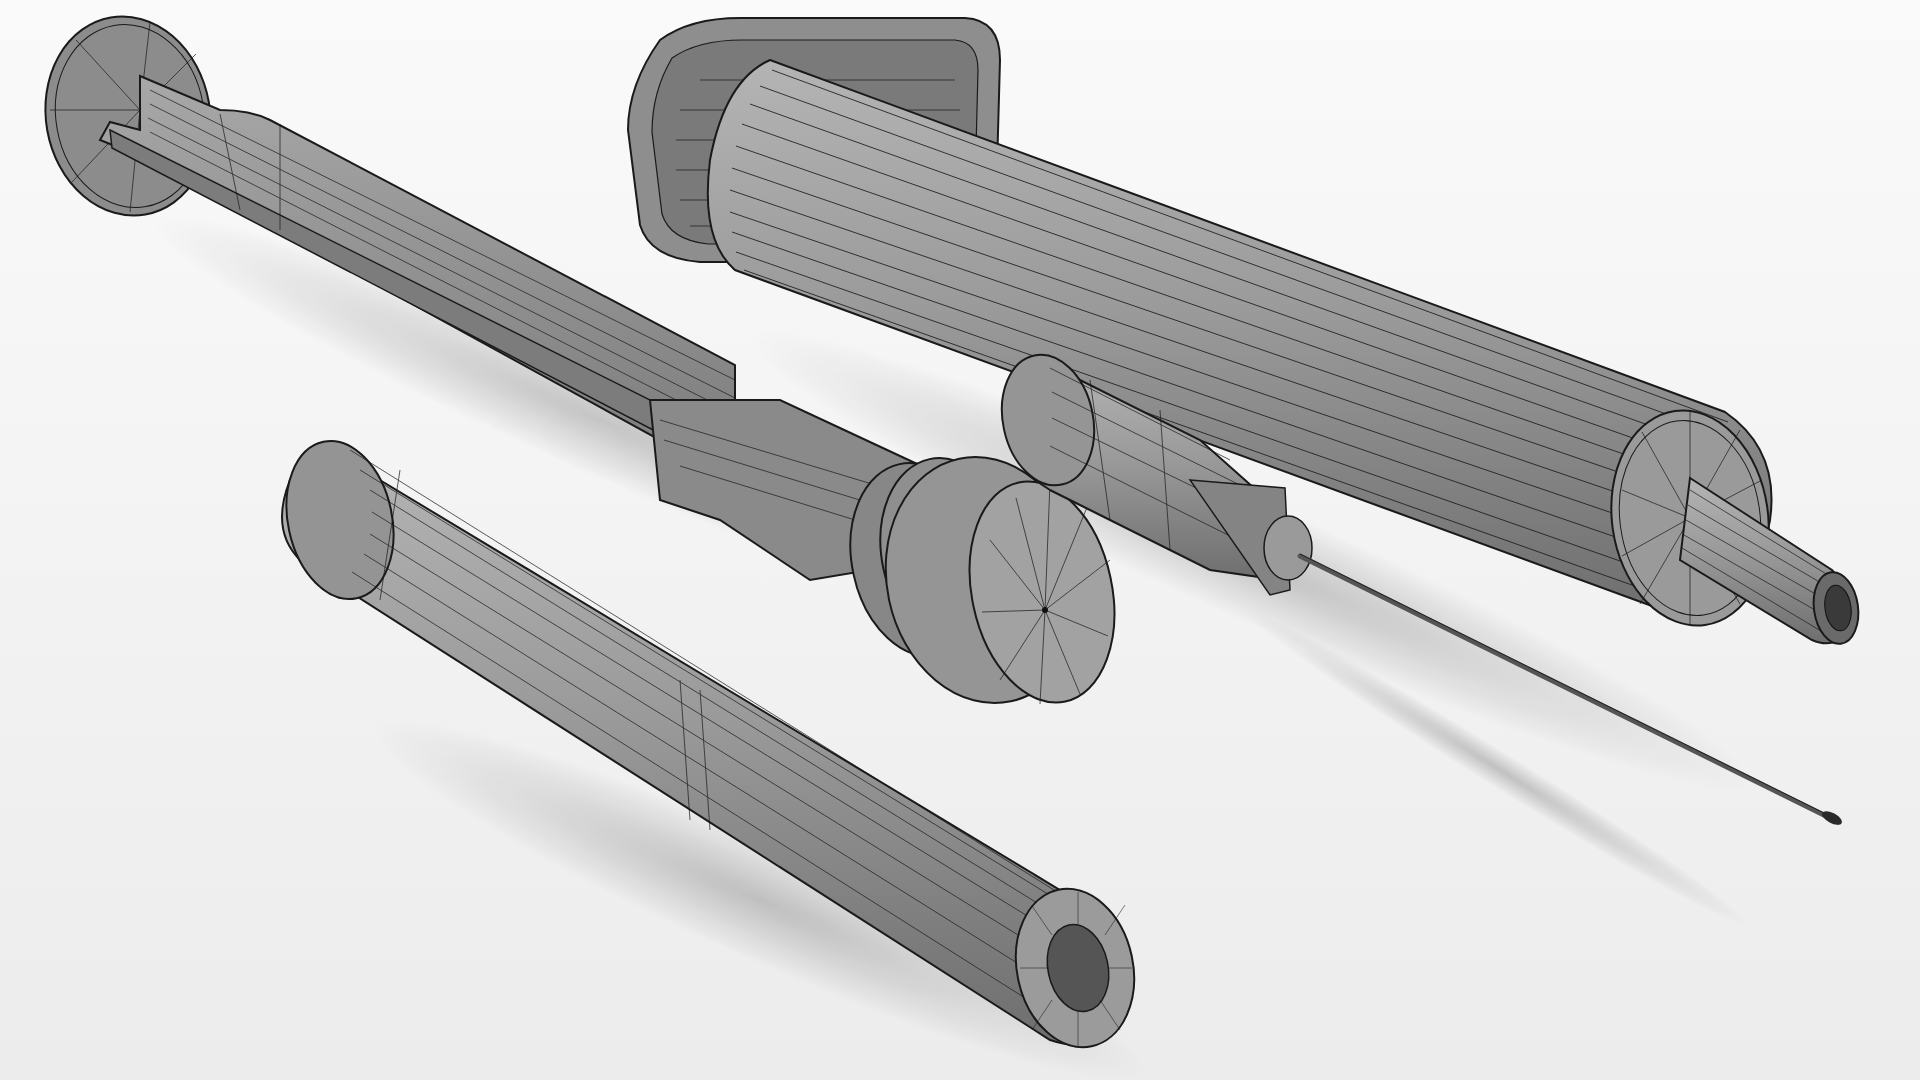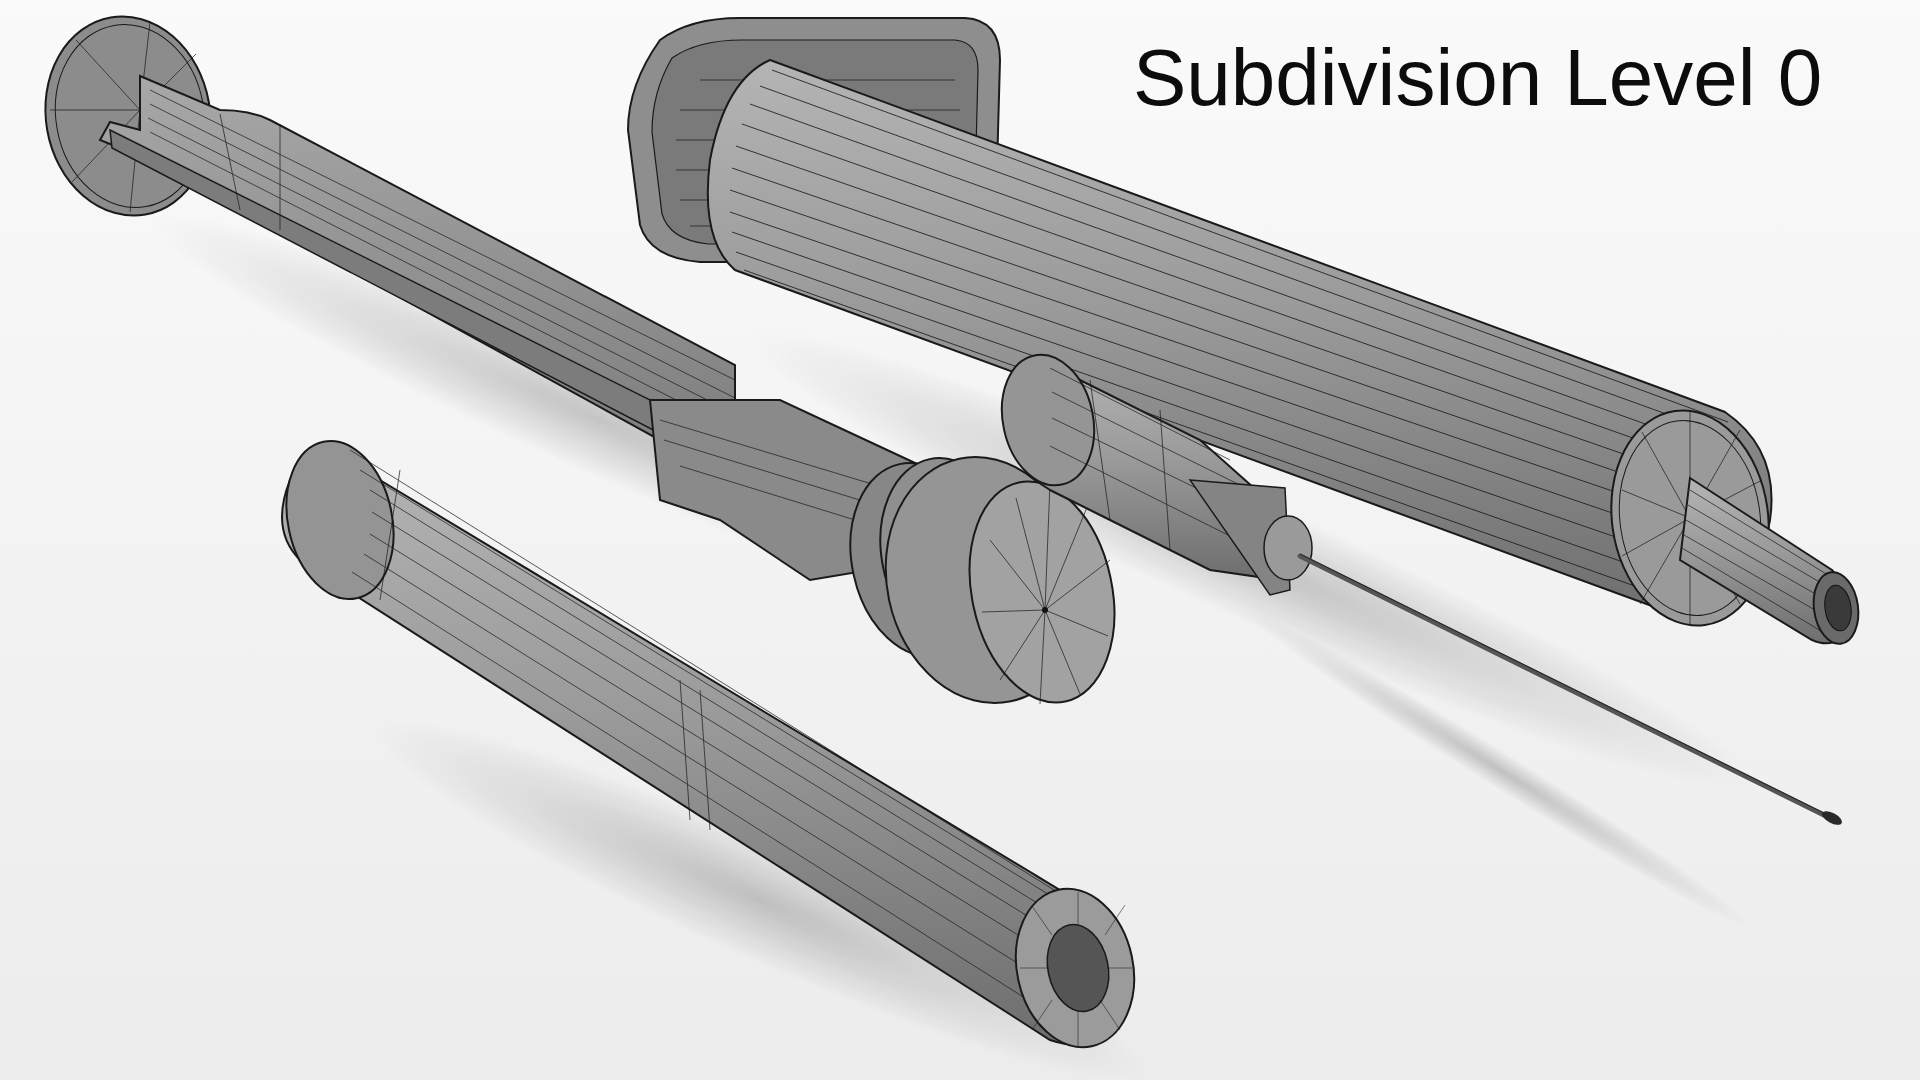--- a/index.html
+++ b/index.html
@@ -208,14 +208,13 @@
         <line x1="1108" y1="968" x2="1132" y2="968"></line>
         <line x1="1100" y1="1000" x2="1120" y2="1030"></line>
         <line x1="1078" y1="1012" x2="1078" y2="1046"></line>
         <line x1="1052" y1="1000" x2="1032" y2="1030"></line>
         <line x1="1048" y1="968" x2="1020" y2="968"></line>
         <line x1="1052" y1="935" x2="1032" y2="906"></line>
       </g>
     </g>
   </svg>
 
-  <div class="title">Subdivision Level 0</div>
 </div>
 
 </body></html>

